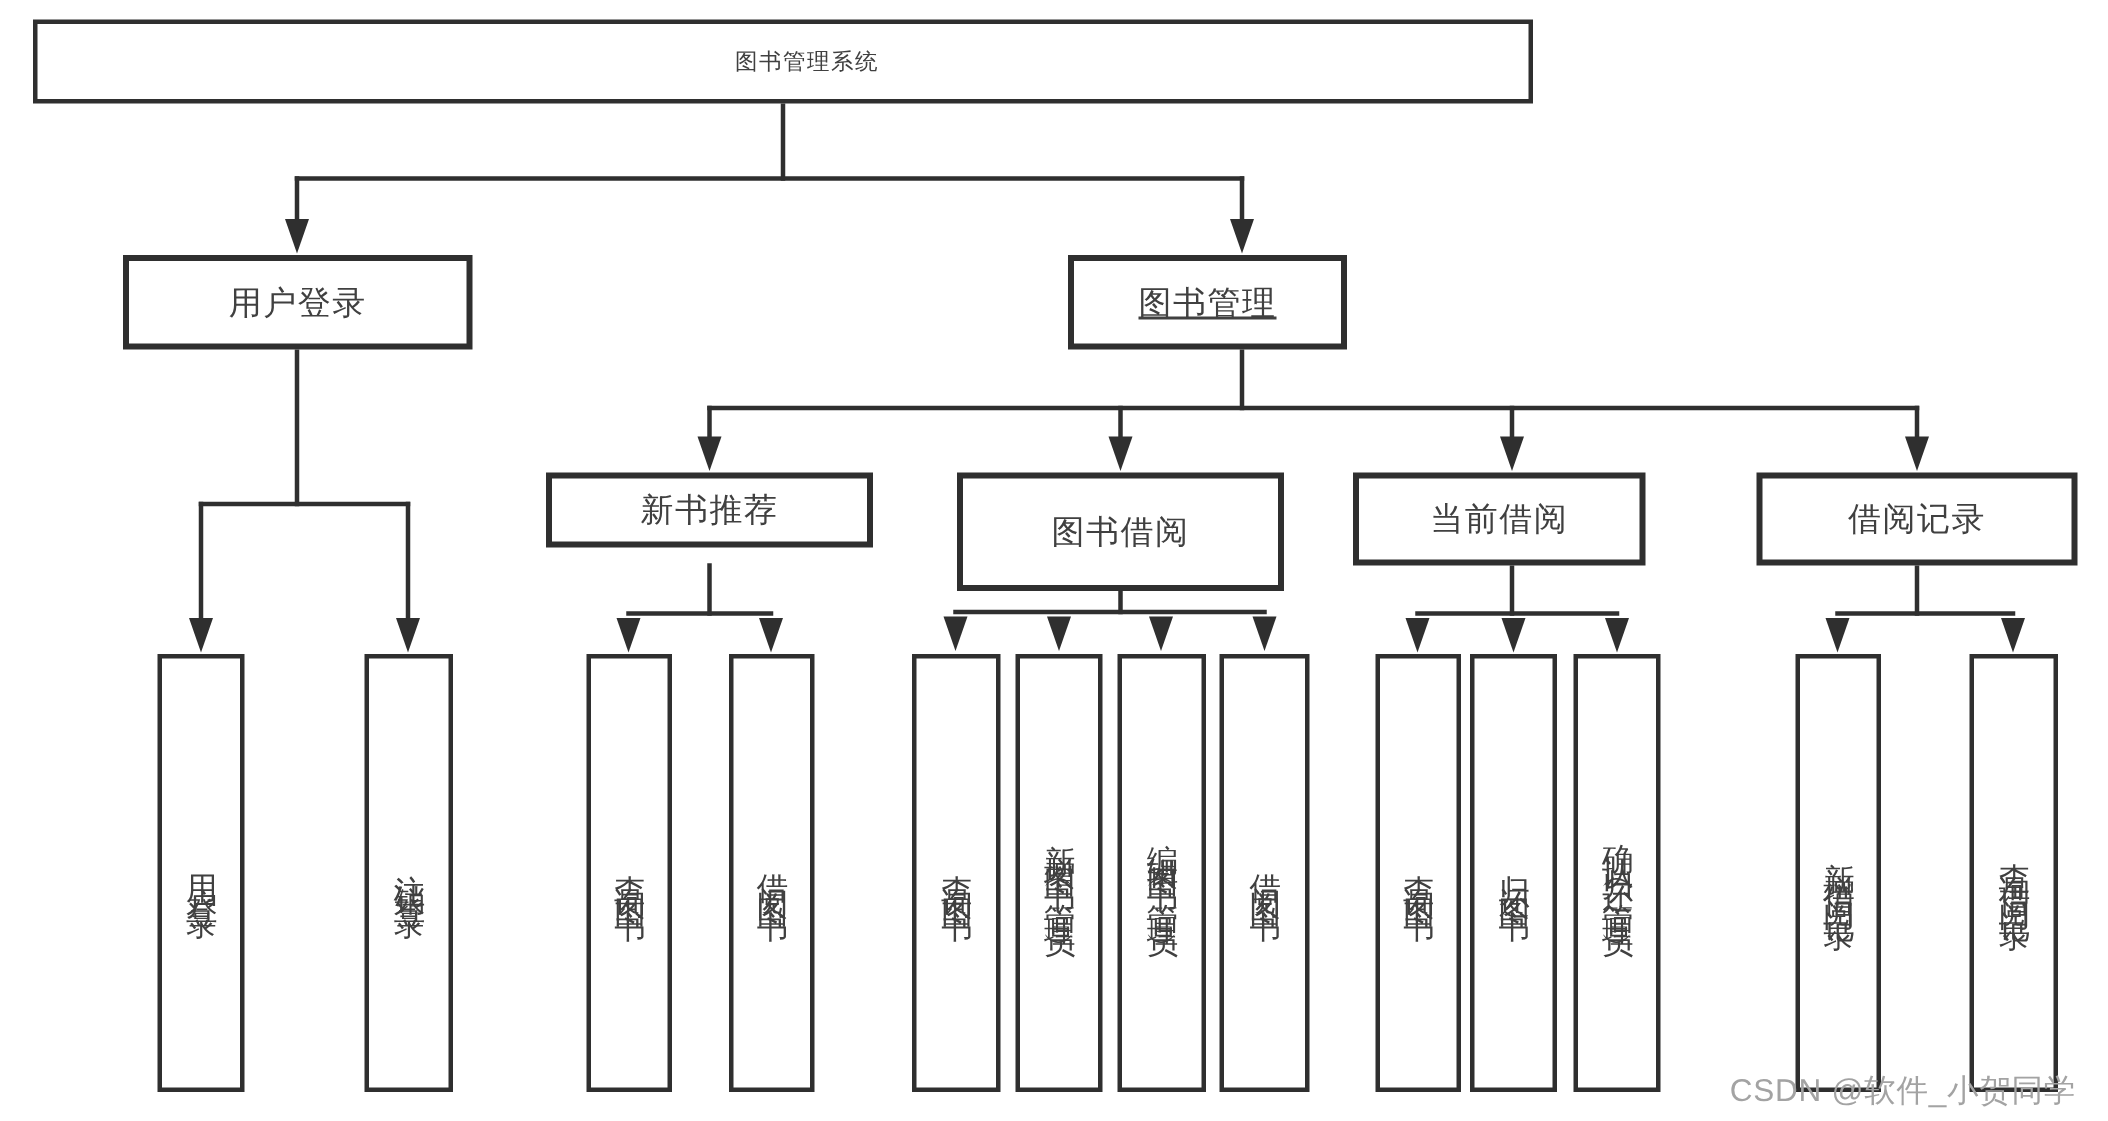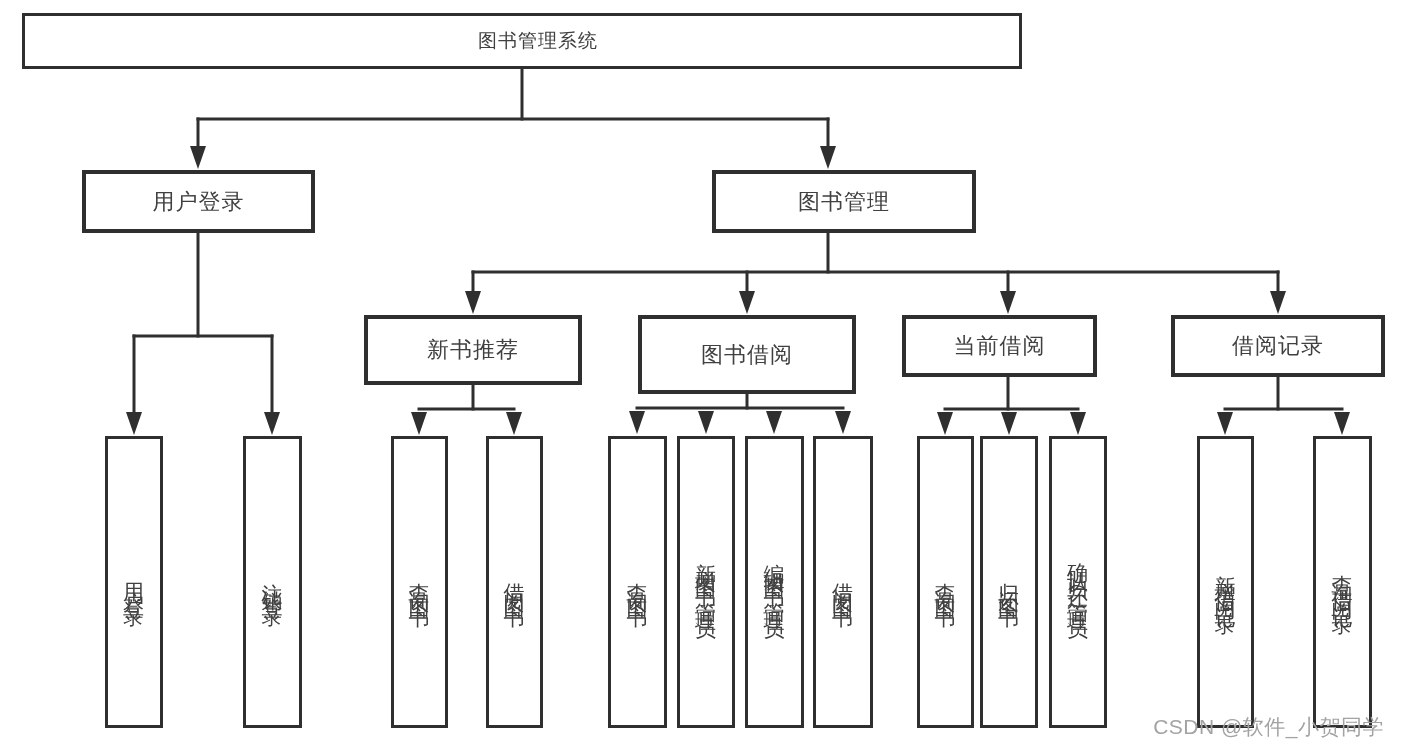--- a/index.html
+++ b/index.html
@@ -13,21 +13,21 @@
   .wires{position:absolute;left:0;top:0;width:1405px;height:747px;}
   .node{
     position:absolute;
     box-sizing:border-box;
     background:#fff;
     border:3px solid var(--line,#2f2f2f);
     color:var(--text,#404040);
     display:flex;align-items:center;justify-content:center;
     text-align:center;
   }
-  .node.root{font-size:19px;letter-spacing:1px;padding-left:32px;}
+  .node.root{font-size:15px;letter-spacing:1px;padding-left:32px;}
   .node.mid{border-width:4px;font-size:22px;letter-spacing:1px;}
   .node.leaf{border-width:3px;font-size:21px;}
   .leaf .vtext{
     writing-mode:vertical-rl;
     letter-spacing:8px;
     line-height:1;
     white-space:nowrap;
   }
   .watermark{
     position:absolute;
@@ -106,25 +106,25 @@
     </g>
   </svg>
 
   <div class="node root" style="left:22px;top:13px;width:1000px;height:56px;">
     <span>图书管理系统</span>
   </div>
 
   <div class="node mid" style="left:82px;top:170px;width:233px;height:63px;">
     <span>用户登录</span>
   </div>
-  <div class="node mid" style="left:712px;top:170px;width:264px;height:63px;">
+  <div class="node mid" style="left:712px;top:170px;width:186px;height:63px;text-decoration:underline;">
     <span>图书管理</span>
   </div>
 
-  <div class="node mid" style="left:364px;top:315px;width:218px;height:70px;">
+  <div class="node mid" style="left:364px;top:315px;width:218px;height:50px;">
     <span>新书推荐</span>
   </div>
   <div class="node mid" style="left:638px;top:315px;width:218px;height:79px;">
     <span>图书借阅</span>
   </div>
   <div class="node mid" style="left:902px;top:315px;width:195px;height:62px;">
     <span>当前借阅</span>
   </div>
   <div class="node mid" style="left:1171px;top:315px;width:214px;height:62px;">
     <span>借阅记录</span>

